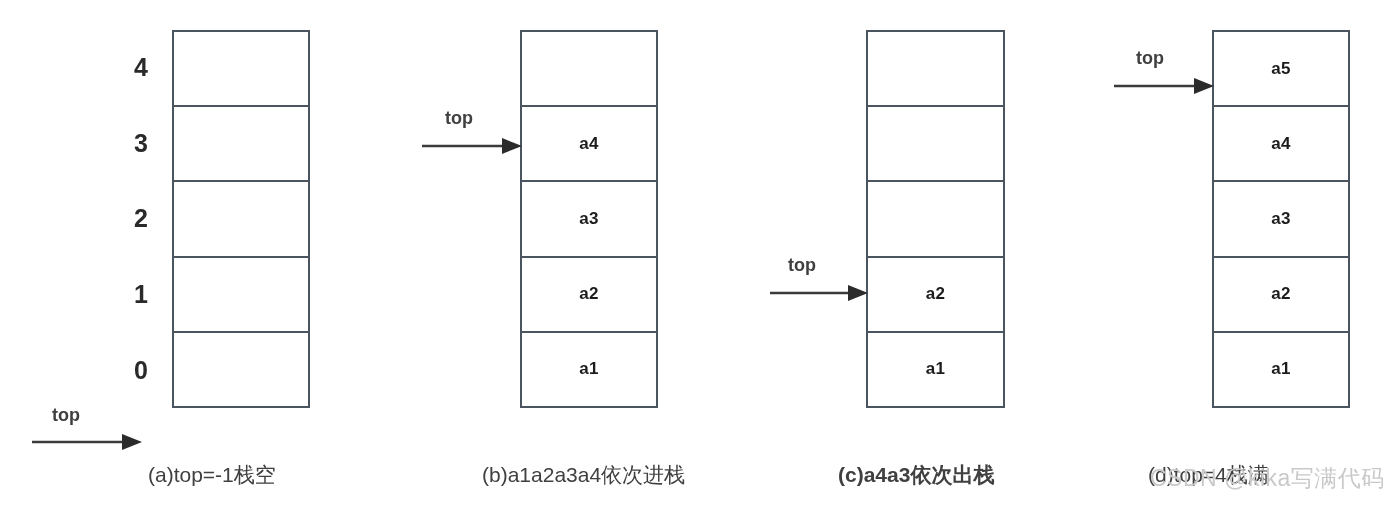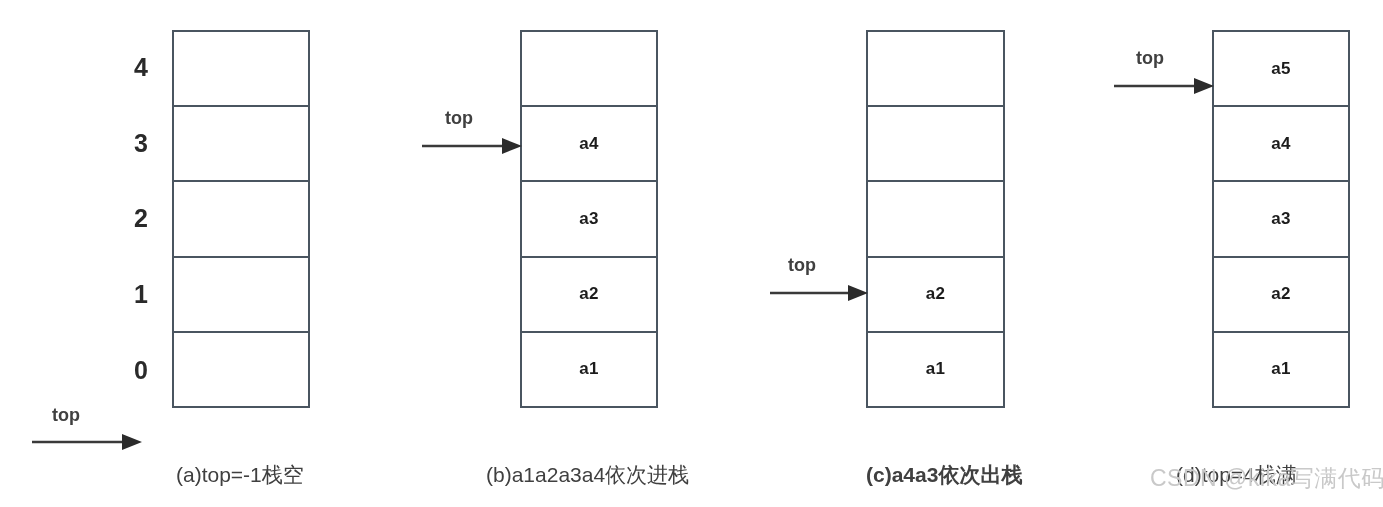--- a/index.html
+++ b/index.html
@@ -77,21 +77,20 @@
     display: block;
   }
 
   
   .caption {
     position: absolute;
     font-size: 21px;
     color: #404040;
     white-space: nowrap;
     font-family: "Liberation Sans", "DejaVu Sans", sans-serif;
-    margin-left: 28px;
   }
 
   
   .watermark {
     position: absolute;
     font-size: 23px;
     color: #c9c9c9;
     white-space: nowrap;
     letter-spacing: 0.5px;
     pointer-events: none;
@@ -143,21 +142,21 @@
     </div>
 
     <div class="pointer" style="left:420px; top:108px; width:102px; height:50px;">
       <div class="pointer-label" style="left:25px; top:0px;">top</div>
       <svg class="pointer-arrow" style="left:0px; top:28px;" width="102" height="20" viewBox="0 0 102 20">
         <line x1="2" y1="10" x2="84" y2="10" stroke="#3a3a3a" stroke-width="2.4"></line>
         <polygon points="82,2 102,10 82,18" fill="#2b2b2b"></polygon>
       </svg>
     </div>
 
-    <div class="caption" style="left:458px; top:461px;">(b)a1a2a3a4依次进栈</div>
+    <div class="caption" style="left:482px; top:461px;">(b)a1a2a3a4依次进栈</div>
   </div>
 
   <div class="figure">
 
     <div class="stack" style="left:866px; top:30px; width:139px; height:378px;">
       <div class="cell"></div>
       <div class="cell"></div>
       <div class="cell"></div>
       <div class="cell">a2</div>
       <div class="cell">a1</div>

